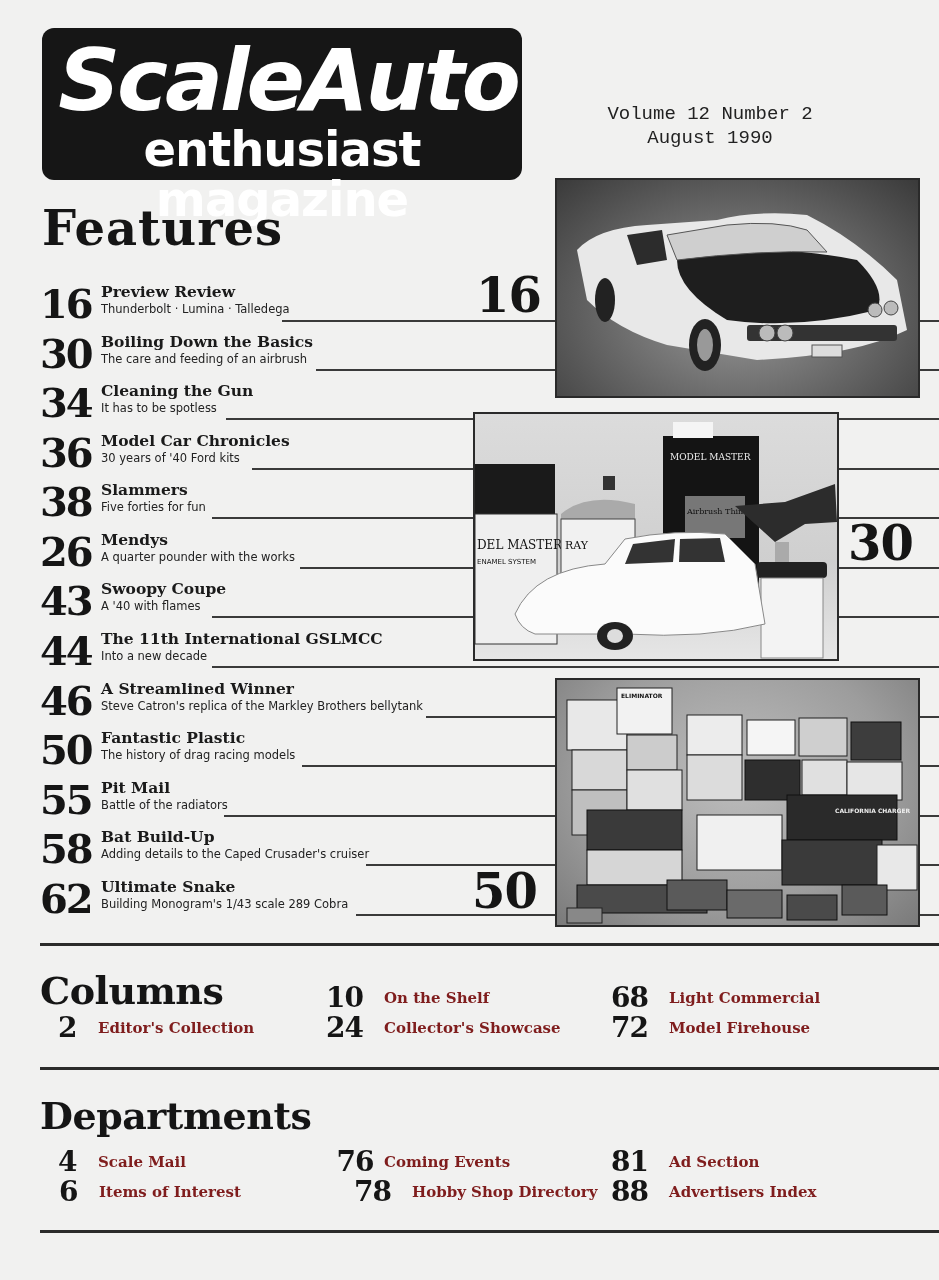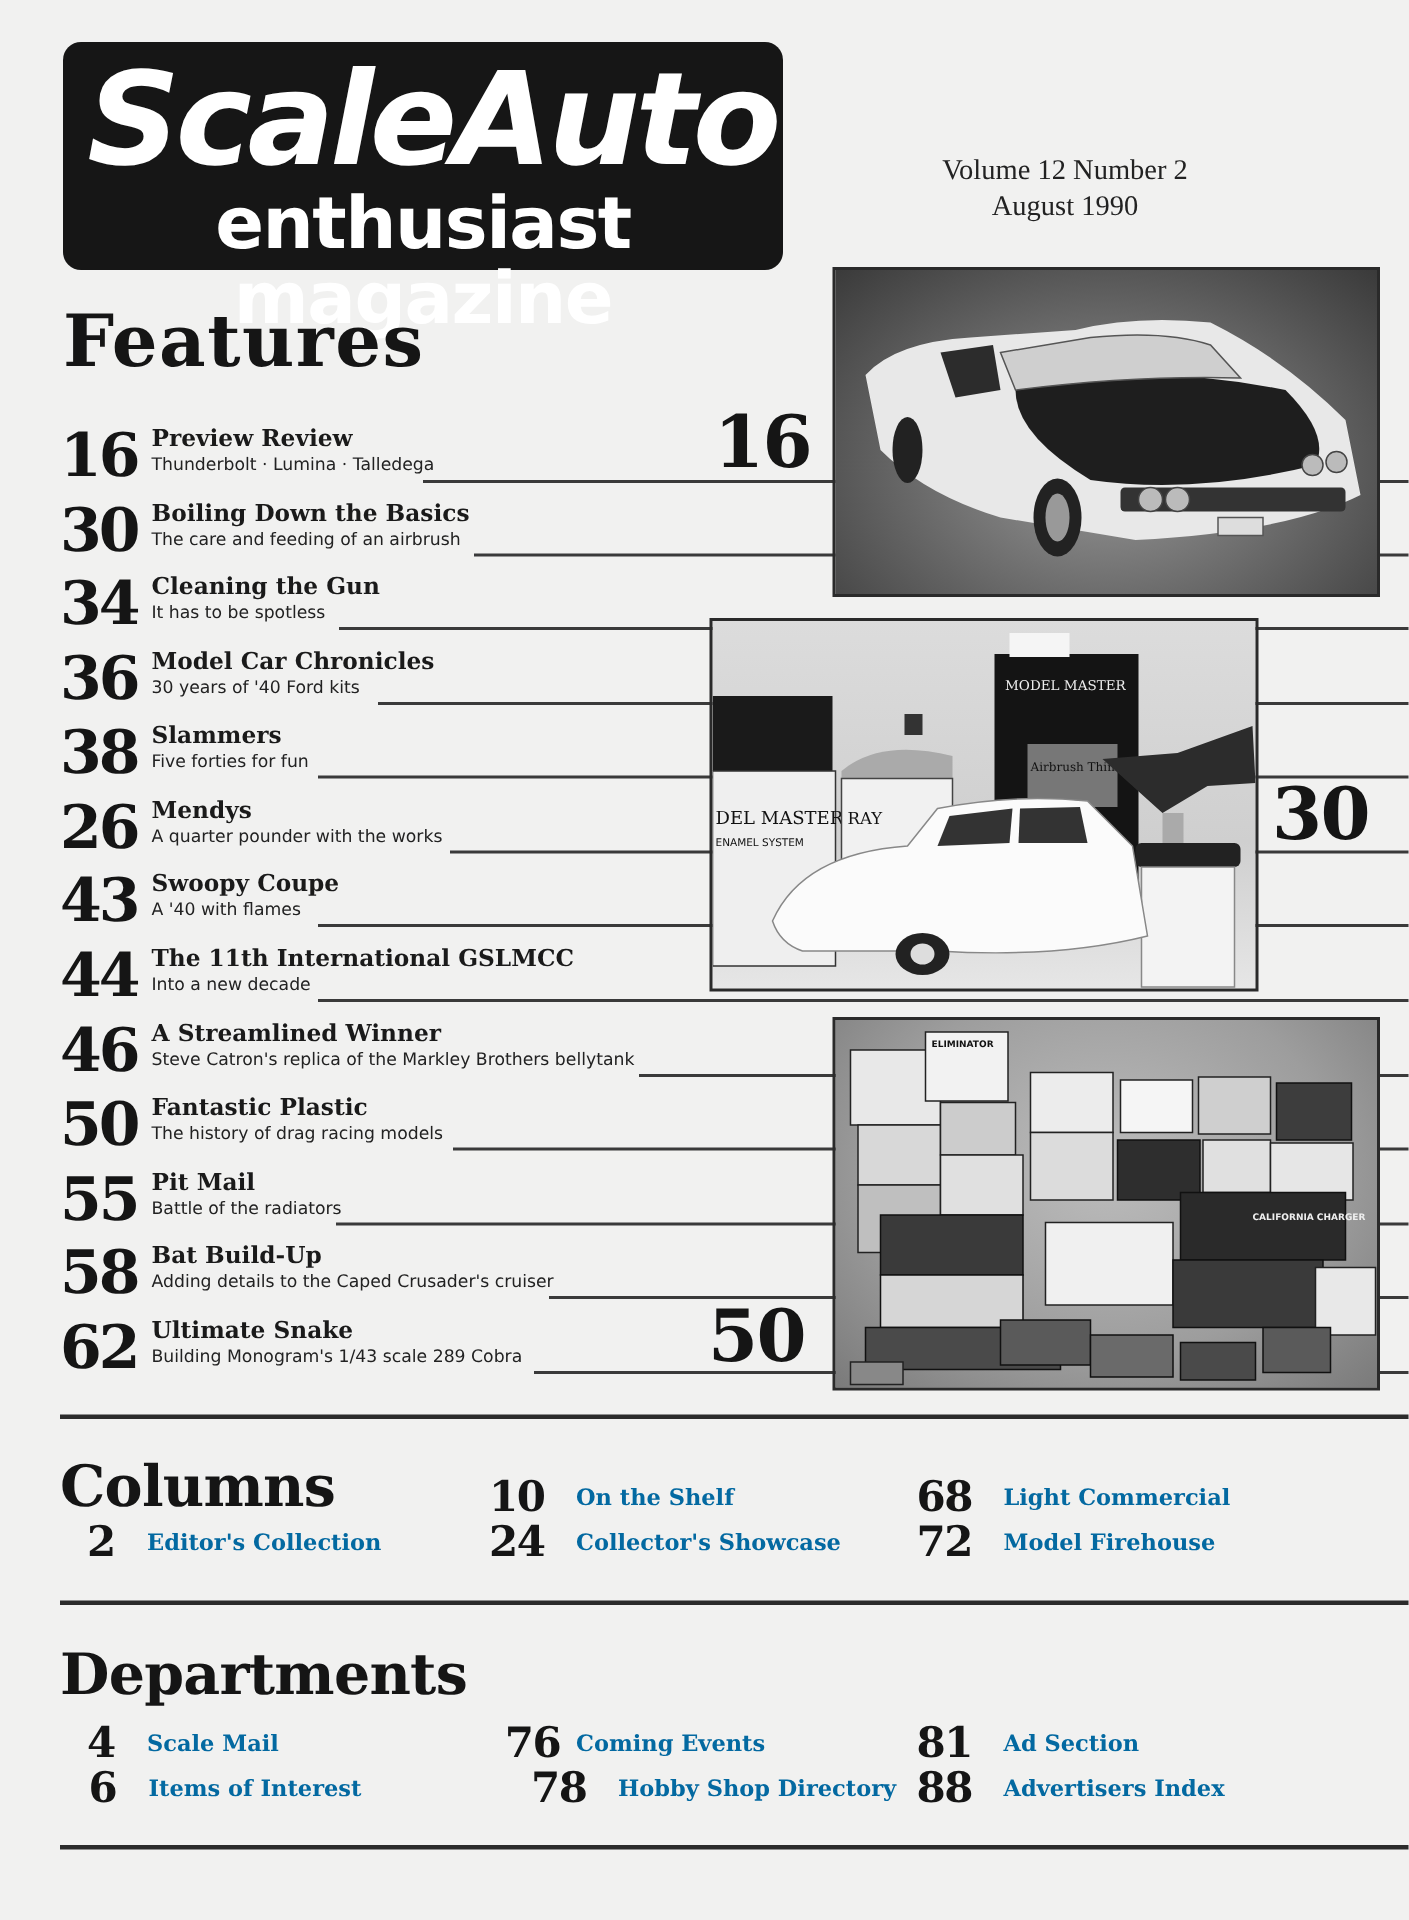--- a/index.html
+++ b/index.html
@@ -26,21 +26,21 @@
     font-style: italic;
   }
   .logo-bottom {
     position: absolute; left: 0; right: 0; top: 96px;
     font-family: "DejaVu Sans", sans-serif; font-weight: bold;
     font-size: 48px; letter-spacing: -1px; line-height: 50px;
   }
 
   .issue {
     left: 560px; top: 102px; width: 300px; text-align: center;
-    font-family: Liberation Serif, serif; font-size: 19px; line-height: 24px;
+    font-family: Liberation Mono, monospace; font-size: 19px; line-height: 24px;
     color: #222;
   }
 
   .section-title {
     font-family: "DejaVu Serif", serif; font-weight: bold; color: #151515;
   }
   .features-title { left: 42px; top: 200px; font-size: 48px; letter-spacing: 1px; }
 
   
   .feat { left: 40px; height: 46px; }
@@ -82,21 +82,21 @@
   .col-title { font-size: 38px; letter-spacing: -0.5px; }
   .entry { height: 30px; white-space: nowrap; }
   .entry-num {
     display: inline-block; width: 58px;
     font-family: "DejaVu Serif", serif; font-weight: bold;
     font-size: 28px; line-height: 30px; letter-spacing: -1px;
     color: #151515;
   }
   .entry-label {
     font-family: "DejaVu Serif", serif; font-weight: bold;
-    font-size: 15px; line-height: 30px; vertical-align: top; color: #0369a1;
+    font-size: 15px; line-height: 30px; vertical-align: top; color: #7f1d1d;
   }
 </style>
 </head>
 <body>
 
 <div class="abs logo">
   <div class="logo-top">ScaleAuto</div>
   <div class="logo-bottom">enthusiast magazine</div>
 </div>
 

